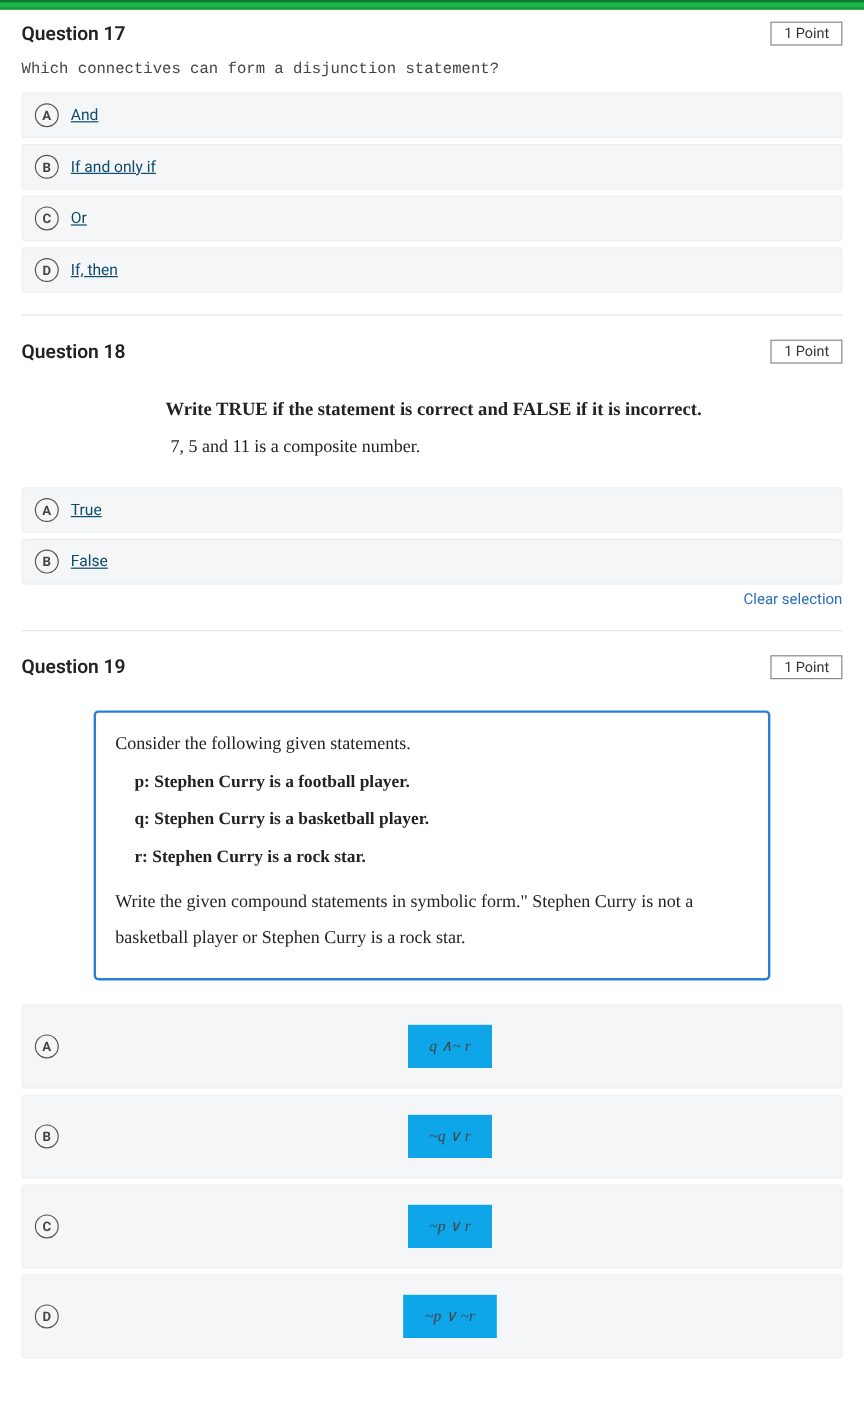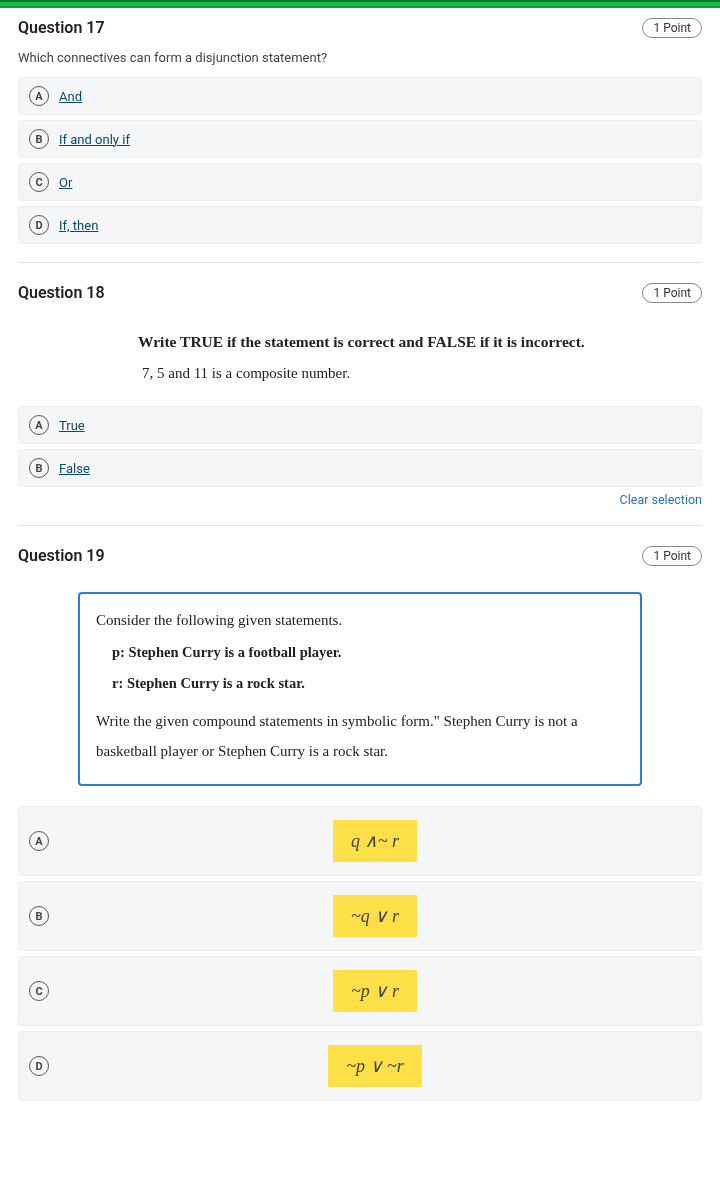--- a/index.html
+++ b/index.html
@@ -1,37 +1,37 @@
 <!DOCTYPE html>
 <html><head>
 <meta charset="utf-8">
 <style>
 * { box-sizing: border-box; margin: 0; padding: 0; }
 body { font-family: -apple-system, BlinkMacSystemFont, "Segoe UI", Roboto, sans-serif; background: #fff; color: #111; width: 720px; }
 .topbar { height: 8px; background: #1bb74a; border-top: 2px solid #0e7a2e; border-bottom: 2px solid #0e9c3a; }
 .page { padding: 0 18px 30px; }
 .q-header { display: flex; justify-content: space-between; align-items: flex-start; padding: 10px 0 6px; }
 .q-title { font-size: 16px; font-weight: 600; color: #222; }
-.points { font-size: 12px; color: #333; border: 1px solid #888; border-radius: 10px; padding: 2px 10px; }
-.q-prompt { font-size: 13px; color: #444; padding: 6px 0 12px; }
+.points { font-size: 12px; color: #333; border: 1px solid #888; border-radius: 0; padding: 2px 10px; }
+.q-prompt { font-size: 13px; color: #444; padding: 6px 0 12px; font-family: Liberation Mono, monospace; }
 .choice-row { display: flex; align-items: center; background: #f5f6f7; border: 1px solid #edeeef; border-radius: 3px; padding: 8px 10px; margin-bottom: 5px; min-height: 32px; }
 .choice-row.tall { min-height: 70px; justify-content: flex-start; }
 .choice-row.tall .choice-content { flex: 1; display: flex; justify-content: center; }
 .letter-circle { width: 20px; height: 20px; border: 1.5px solid #555; border-radius: 50%; display: flex; align-items: center; justify-content: center; font-size: 11px; font-weight: 700; color: #444; margin-right: 10px; flex-shrink: 0; }
 .choice-text { font-size: 13px; color: #0c4a6e; text-decoration: underline; }
 .divider { border: none; border-top: 1px solid #e3e4e6; margin: 18px 0 10px; }
 .clear-link { font-size: 12.5px; color: #2c6dbd; display: block; text-align: right; margin-top: 4px; cursor: pointer; }
 .q18-body { padding: 24px 0 24px 120px; }
 .q18-body .line1 { font-size: 15.5px; color: #222; font-weight: 700; font-family: Georgia, serif; margin-bottom: 14px; }
 .q18-body .line2 { font-size: 15px; color: #222; font-weight: 500; font-family: Georgia, serif; padding-left: 4px; }
 .q19-box { border: 2px solid #2a7fd4; border-radius: 4px; margin: 20px 60px 20px 60px; padding: 18px 16px; font-family: Georgia, serif; color: #222; }
 .q19-box .heading { font-size: 15px; font-weight: 500; margin-bottom: 15px; }
 .q19-box .stmt { font-size: 14.5px; font-weight: 700; padding-left: 16px; margin-bottom: 14px; }
 .q19-box .instr { font-size: 15px; font-weight: 500; line-height: 2.0; margin-top: 6px; }
-.formula-box { background: #fde047; padding: 10px 18px; font-family: Georgia, serif; font-style: italic; font-size: 18px; color: #444; }
+.formula-box { background: #0ea5e9; padding: 10px 18px; font-family: Georgia, serif; font-style: italic; font-size: 13px; color: #444; }
 </style>
 </head>
 <body>
 
 <div class="topbar"></div>
 
 <div class="page">
 
   <div class="q-header">
     <div class="q-title">Question 17</div>
@@ -78,20 +78,21 @@
   <hr class="divider">
 
   <div class="q-header">
     <div class="q-title">Question 19</div>
     <div class="points">1 Point</div>
   </div>
 
   <div class="q19-box">
     <div class="heading">Consider the following given statements.</div>
     <div class="stmt">p: Stephen Curry is a football player.</div>
+    <div class="stmt">q: Stephen Curry is a basketball player.</div>
     <div class="stmt">r: Stephen Curry is a rock star.</div>
     <div class="instr">Write the given compound statements in symbolic form." Stephen Curry is not a basketball player or Stephen Curry is a rock star.</div>
   </div>
 
   <div class="choice-row tall">
     <div class="letter-circle">A</div>
     <div class="choice-content">
       <div class="formula-box">q ∧~ r</div>
     </div>
   </div>

